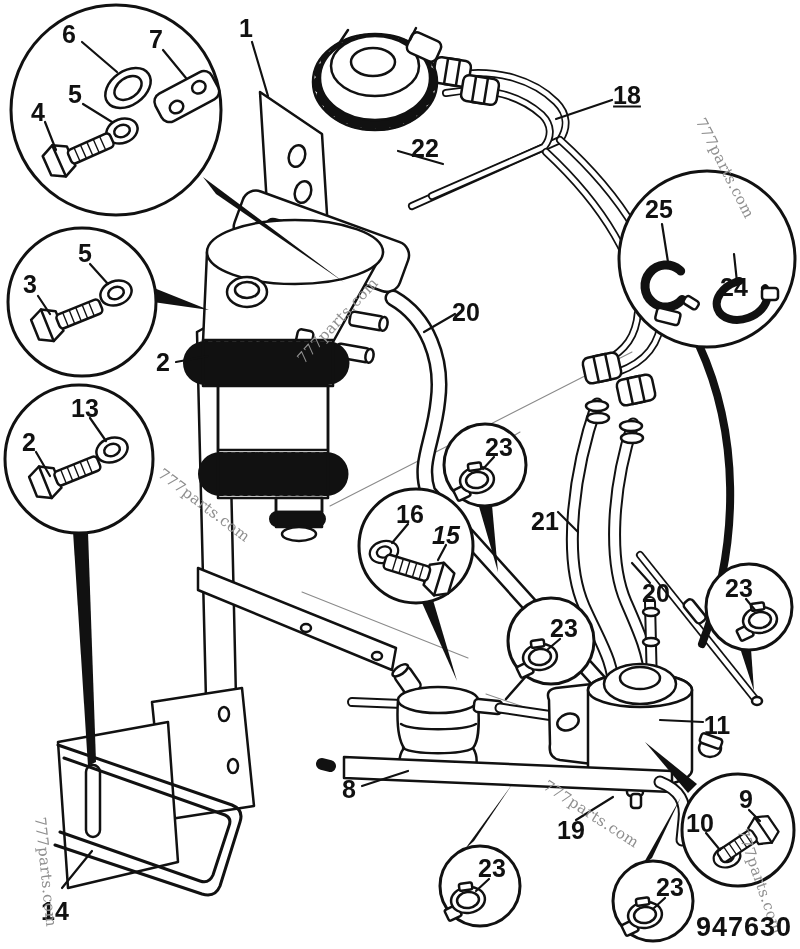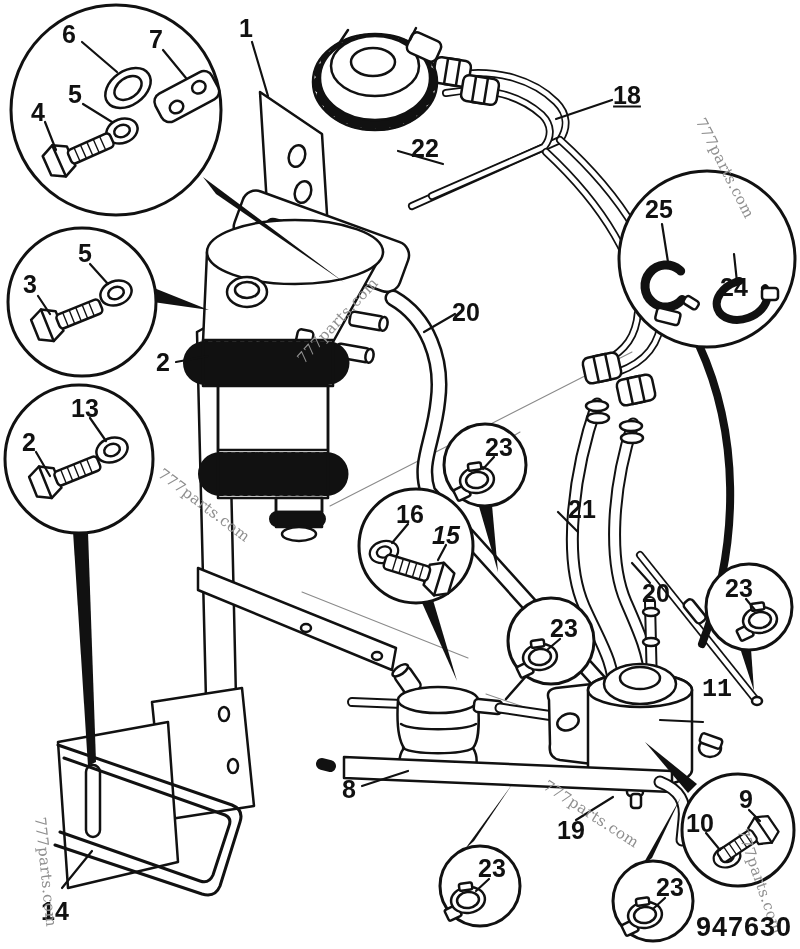--- a/index.html
+++ b/index.html
@@ -318,31 +318,31 @@
       <span class="lbl" style="left: 163px; top: 362px;">2</span>
       <span class="lbl" style="left: 30px; top: 284px;">3</span>
       <span class="lbl" style="left: 38px; top: 112px;">4</span>
       <span class="lbl" style="left: 75px; top: 94px;">5</span>
       <span class="lbl" style="left: 85px; top: 253px;">5</span>
       <span class="lbl" style="left: 69px; top: 34px;">6</span>
       <span class="lbl" style="left: 156px; top: 39px;">7</span>
       <span class="lbl" style="left: 349px; top: 789px;">8</span>
       <span class="lbl" style="left: 746px; top: 799px;">9</span>
       <span class="lbl" style="left: 700px; top: 823px;">10</span>
-      <span class="lbl" style="left: 717px; top: 689px; font-family: Liberation Mono, monospace;">11</span>
+      <span class="lbl" style="left: 717px; top: 725px;">11</span>
       <span class="lbl" style="left: 29px; top: 442px;">2</span>
       <span class="lbl" style="left: 85px; top: 408px;">13</span>
       <span class="lbl" style="left: 55px; top: 899px; margin-top: 12px;">14</span>
       <span class="lbl" style="left: 446px; top: 535px; font-style: italic;">15</span>
       <span class="lbl" style="left: 410px; top: 514px;">16</span>
       <span class="lbl" style="left: 466px; top: 312px;">20</span>
       <span class="lbl" style="left: 627px; top: 95px; text-decoration: underline;">18</span>
       <span class="lbl" style="left: 571px; top: 830px;">19</span>
       <span class="lbl" style="left: 656px; top: 593px;">20</span>
-      <span class="lbl" style="left: 545px; top: 509px; margin-left: 37px;">21</span>
+      <span class="lbl" style="left: 545px; top: 521px;">21</span>
       <span class="lbl" style="left: 385px; top: 148px; margin-left: 40px;">22</span>
       <span class="lbl" style="left: 499px; top: 447px;">23</span>
       <span class="lbl" style="left: 564px; top: 628px;">23</span>
       <span class="lbl" style="left: 739px; top: 588px;">23</span>
       <span class="lbl" style="left: 492px; top: 868px;">23</span>
       <span class="lbl" style="left: 670px; top: 887px;">23</span>
       <span class="lbl" style="left: 734px; top: 239px; margin-top: 48px;">24</span>
       <span class="lbl" style="left: 659px; top: 209px;">25</span>
     </div>
 <div id="wms">

